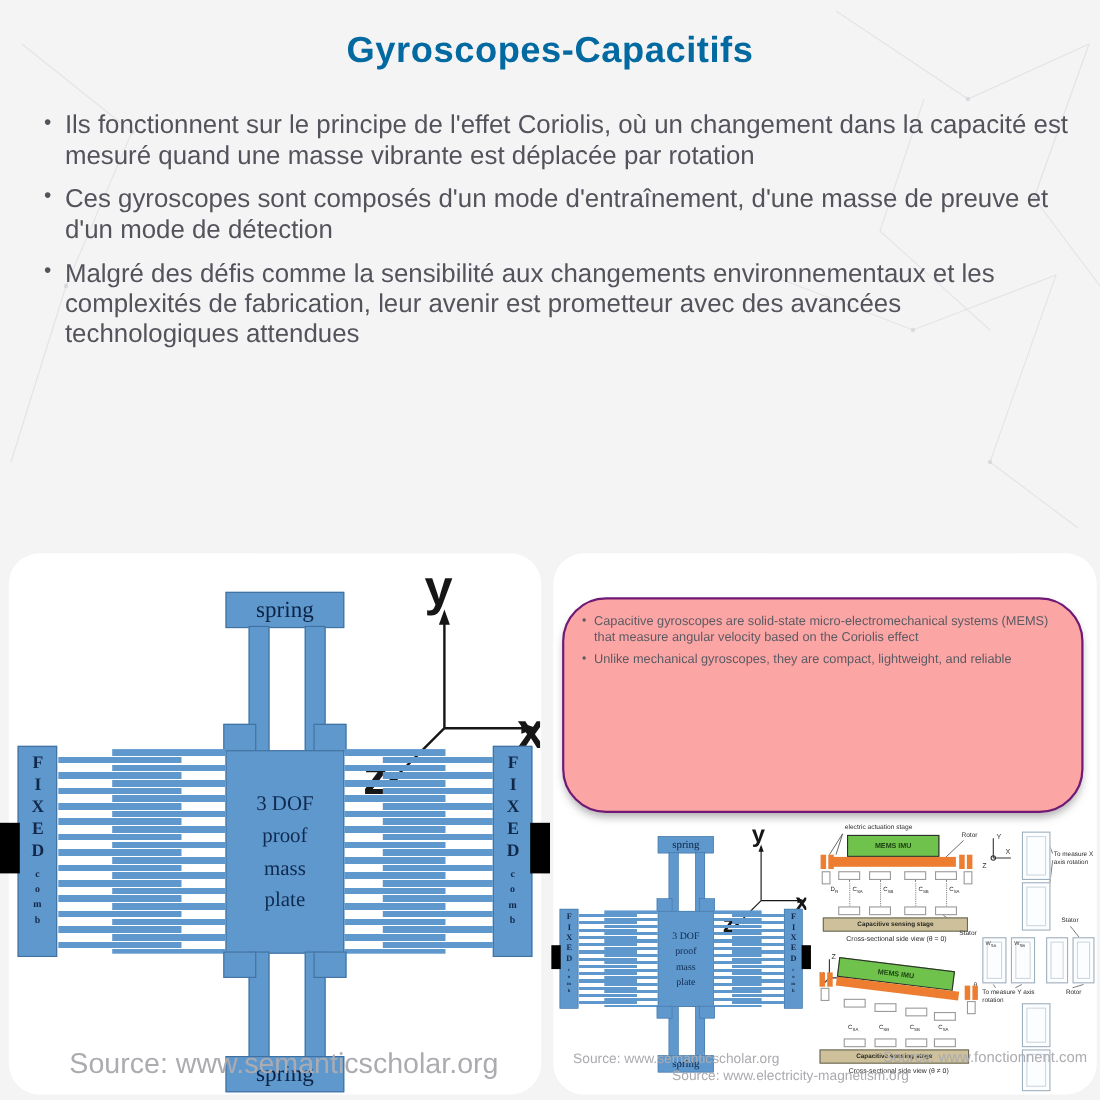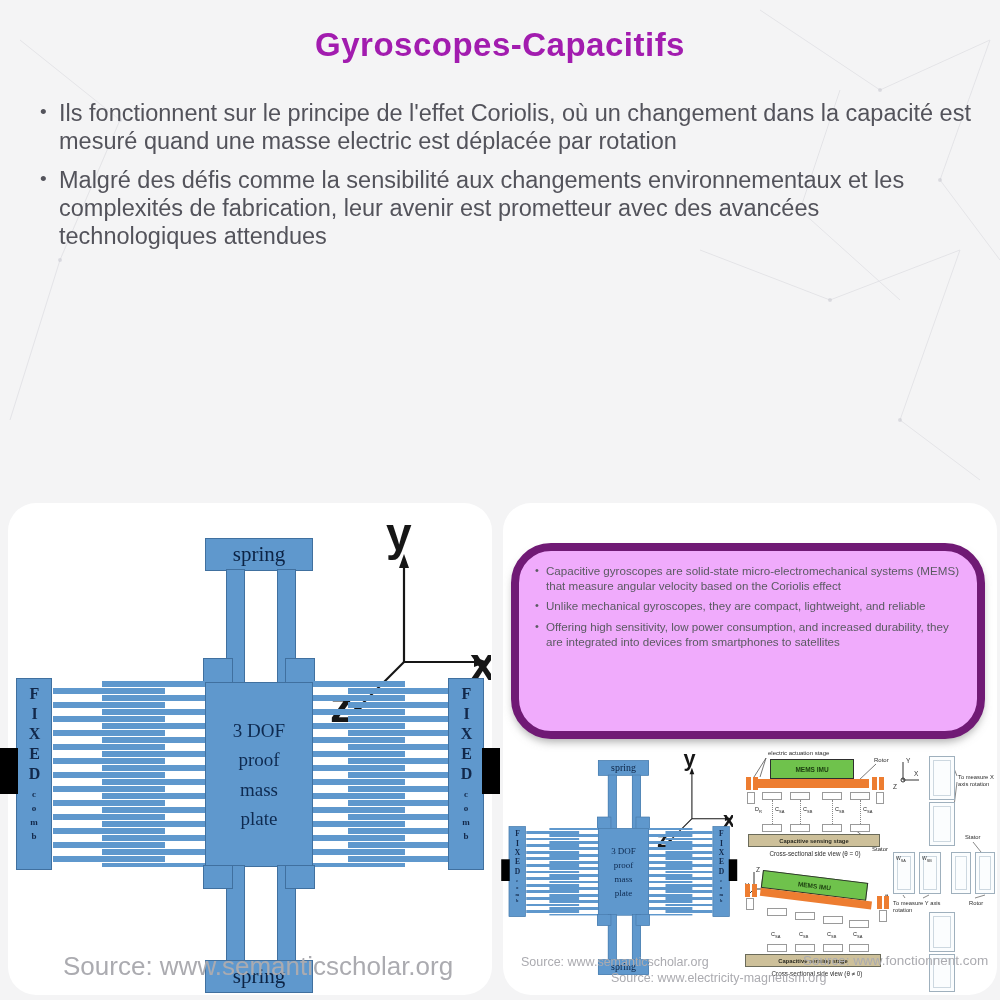--- a/index.html
+++ b/index.html
@@ -8,21 +8,21 @@
     background:#f4f4f5;
     font-family:"Liberation Sans",sans-serif;
     -webkit-font-smoothing:antialiased;
   }
   
   .bg-mesh{position:absolute;inset:0;pointer-events:none;}
 
   
   .slide-title{
     margin:26px auto 0 auto;text-align:center;
-    font-size:33px;font-weight:700;color:#a21caf;letter-spacing:.5px;
+    font-size:33px;font-weight:700;color:#0369a1;letter-spacing:.5px;
   }
   ul.slide-bullets{list-style:none;margin:36px 20px 0 38px;padding:0;width:935px;}
   ul.slide-bullets li{
     position:relative;padding-left:21px;margin-bottom:12px;
     font-size:23.5px;line-height:1.18;color:#53535b;
   }
   ul.slide-bullets li::before{
     content:"•";position:absolute;left:2px;top:1px;font-size:19px;color:#53535b;
   }
 
@@ -77,21 +77,21 @@
   .fingersR .phaseB{right:0;width:74%;}
   .mems svg text{font-family:"Liberation Sans",sans-serif;font-weight:700;fill:#161616;}
 
   .wm{position:absolute;color:#ababb0;white-space:nowrap;}
   .wm-left{left:55px;top:448px;font-size:26px;}
 
   
   .rp-title{position:absolute;left:0;right:0;top:12px;text-align:center;
     font-size:20.5px;font-weight:700;color:#55555e;letter-spacing:.4px;}
   .rp-box{position:absolute;left:8px;top:40px;width:474px;height:196px;
-    border:8px solid #701a75;border-radius:40px;background:#f0abfc;box-sizing:border-box;
+    border:2px solid #701a75;border-radius:40px;background:#fca5a5;box-sizing:border-box;
     box-shadow:0 5px 8px -2px rgba(110,110,110,.55);}
   ul.rp-bullets{list-style:none;margin:13px 14px 0 16px;padding:0;}
   ul.rp-bullets li{position:relative;padding-left:11px;margin-bottom:6px;
     font-size:11.6px;line-height:1.27;color:#5a5a62;}
   ul.rp-bullets li::before{content:"•";position:absolute;left:0;top:0;font-size:11px;color:#5a5a62;}
 
   .mini-slot{position:absolute;left:2px;top:243px;width:234px;height:246px;}
   .mini-slot .mems{transform:scale(0.472);transform-origin:0 0;left:0;top:0;}
 
   
@@ -136,21 +136,22 @@
       <circle cx="940" cy="180" r="2"></circle>
     <circle cx="830" cy="300" r="2"></circle>
       <circle cx="120" cy="120" r="2"></circle>
     <circle cx="900" cy="420" r="2"></circle>
       <circle cx="60" cy="260" r="2"></circle>
   </g>
 </svg>
 
 <div class="slide-title">Gyroscopes-Capacitifs</div>
 <ul class="slide-bullets">
-  <li>Ils fonctionnent sur le principe de l'effet Coriolis, où un changement dans la capacité est mesuré quand une masse electric est déplacée par rotation</li>
+  <li>Ils fonctionnent sur le principe de l'effet Coriolis, où un changement dans la capacité est mesuré quand une masse vibrante est déplacée par rotation</li>
+  <li>Ces gyroscopes sont composés d'un mode d'entraînement, d'une masse de preuve et d'un mode de détection</li>
   <li>Malgré des défis comme la sensibilité aux changements environnementaux et les complexités de fabrication, leur avenir est prometteur avec des avancées technologiques attendues</li>
 </ul>
 
 <div class="card card-left">
 
   <div class="mems" id="mems-diagram">
 
     <svg style="position:absolute;left:318px;top:2px;" width="165" height="220" viewBox="0 0 165 220">
       <g stroke="#161616" stroke-width="2.2" fill="none">
         <line x1="78" y1="152" x2="78" y2="56"></line>
@@ -212,21 +213,20 @@
 
   <div class="wm wm-left">Source: www.semanticscholar.org</div>
 </div>
 
 <div class="card card-right">
 
   <div class="rp-box">
     <ul class="rp-bullets">
       <li>Capacitive gyroscopes are solid-state micro-electromechanical systems (MEMS) that measure angular velocity based on the Coriolis effect</li>
       <li>Unlike mechanical gyroscopes, they are compact, lightweight, and reliable</li>
-      <li>Offering high sensitivity, low power consumption, and increased durability, they are integrated into devices from smartphones to satellites</li>
     </ul>
   </div>
 
   <div class="mini-slot" id="mini-slot">
       <div class="mems">
 
     <svg style="position:absolute;left:318px;top:2px;" width="165" height="220" viewBox="0 0 165 220">
       <g stroke="#161616" stroke-width="2.2" fill="none">
         <line x1="78" y1="152" x2="78" y2="56"></line>
         <line x1="78" y1="152" x2="150" y2="152"></line>

